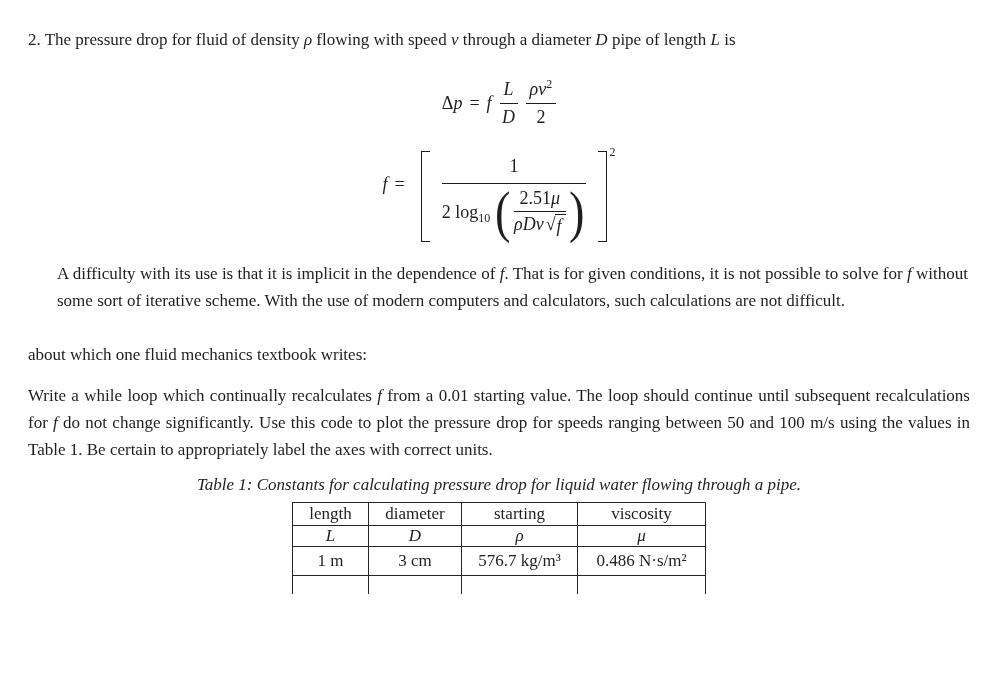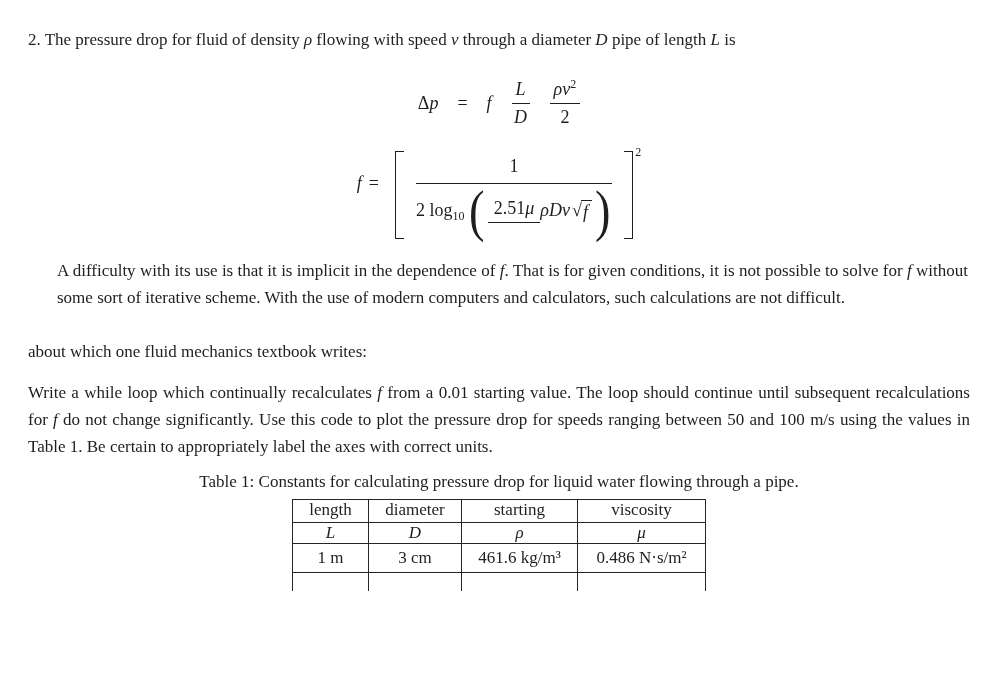--- a/index.html
+++ b/index.html
@@ -22,54 +22,54 @@
     font-size: 18px; line-height: 1.15;
   }
   .eqsign { margin: 0 7px; }
   .frac { display: inline-flex; flex-direction: column; align-items: center; margin-left: 8px; }
   .frac .fnum { border-bottom: 1.5px solid currentColor; padding: 0 4px 3px; white-space: nowrap; }
   .frac .fden { padding-top: 3px; }
   .msup { font-size: 12px; vertical-align: 7px; line-height: 0; }
   .msub { font-size: 12px; vertical-align: -4px; line-height: 0; }
 
   
-  .eq1 { margin: 22px 0 20px; height: 56px; gap: 12px; }
+  .eq1 { margin: 22px 0 20px; height: 56px; }
 
   
   .eq2 { margin-top: 16px; }
   .eq2 .lhs { display: inline-flex; align-items: center; transform: translateY(-12px); }
   .brk { display: inline-flex; align-items: stretch; margin-left: 9px; }
   .sqb { width: 8px; flex: none; }
   .sqb-l { border: 1.7px solid currentColor; border-right: none; }
   .sqb-r { border: 1.7px solid currentColor; border-left: none; }
   .vfrac { display: flex; flex-direction: column; align-items: center; margin: 0 10px; padding: 5px 2px; }
   .vnum { padding-bottom: 6px; }
   .vbar { align-self: stretch; height: 0; border-top: 1.5px solid currentColor; }
   .vden { display: flex; align-items: center; padding-top: 4px; }
   .coeff { white-space: nowrap; margin-right: 3px; }
   .bigparen {
     display: inline-block;
     font-size: 58px; line-height: 46px; font-weight: 400;
     transform: scaleX(0.8);
   }
-  .ifrac { display: inline-flex; flex-direction: row; align-items: center; margin: 0 1px; }
+  .ifrac { display: inline-flex; flex-direction: column; align-items: center; margin: 0 1px; }
   .ifrac .fnum { border-bottom: 1.5px solid currentColor; padding: 0 6px 3px; white-space: nowrap; }
   .ifrac .fden { padding-top: 2px; white-space: nowrap; display: inline-flex; align-items: flex-start; }
   .rad { margin-left: 2px; position: relative; top: 0px; }
   .sqrt-arg { border-top: 1.6px solid currentColor; margin-left: -1px; padding: 1px 4px 0 2px; }
   .outexp { font-size: 12px; align-self: flex-start; margin: -5px 0 0 2px; }
 
   
   .p-intro    { margin-top: 12px; }
   .p-textbook { margin-top: 27px; }
   .quote      { margin: 18px 2px 0 29px; }
   .p-task     { margin-top: 14px; }
 
   
-  .caption { margin: 8px 0 0; text-align: center; }
+  .caption { margin: 8px 0 0; text-align: center; font-style: italic; }
   .tablewrap { display: flex; justify-content: center; margin-top: 4px; }
   table.constants { border-collapse: collapse; table-layout: fixed; }
   table.constants td {
     border: 1.4px solid #262626;
     text-align: center; vertical-align: middle;
     padding: 0; line-height: 1.2;
   }
   tr.r-group  td { height: 26px; }
   tr.r-head   td { height: 22px; }
   tr.r-symbol td { height: 20px; font-style: italic; }
@@ -152,21 +152,21 @@
         </tr>
         <tr class="r-symbol">
           <td>L</td>
           <td>D</td>
           <td>ρ</td>
           <td>μ</td>
         </tr>
         <tr class="r-value">
           <td>1 m</td>
           <td>3 cm</td>
-          <td>461.6 kg/m³</td>
+          <td>576.7 kg/m³</td>
           <td>0.486 N·s/m²</td>
         </tr>
         <tr class="r-stub">
           <td></td>
           <td></td>
           <td></td>
           <td></td>
         </tr>
       </tbody>
     </table>

